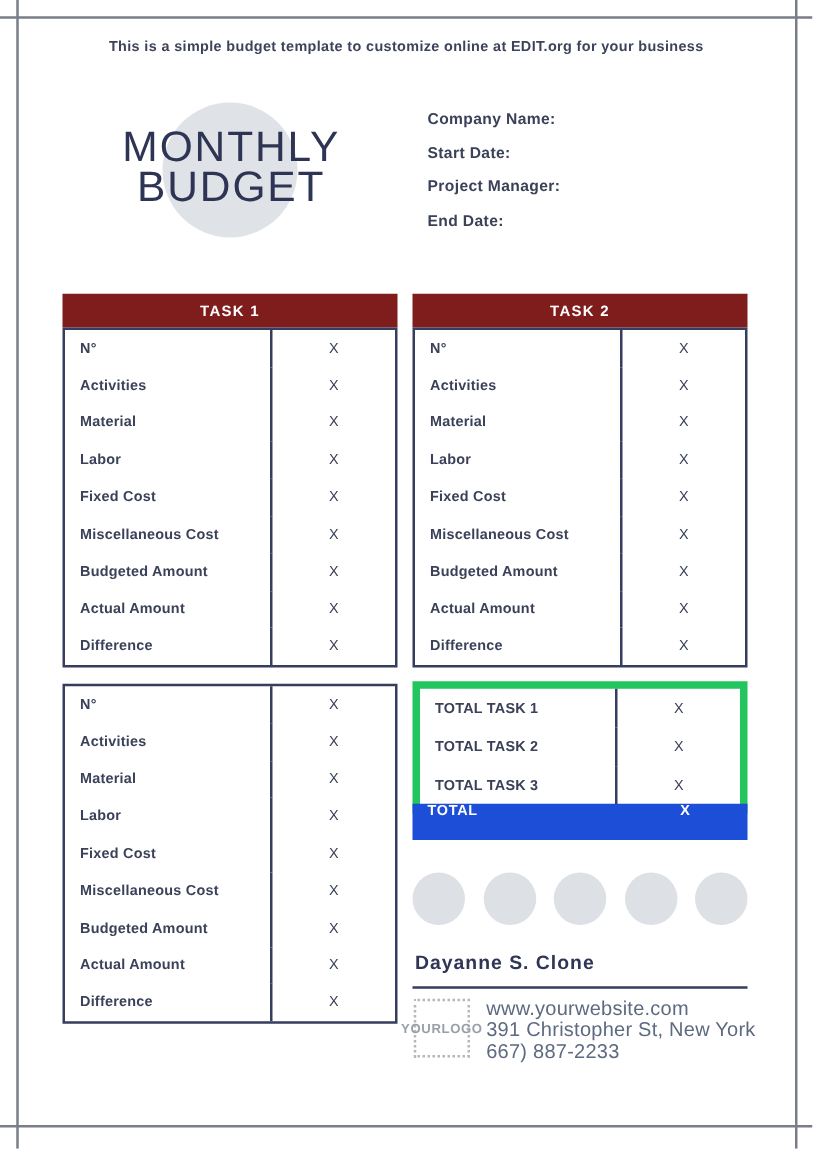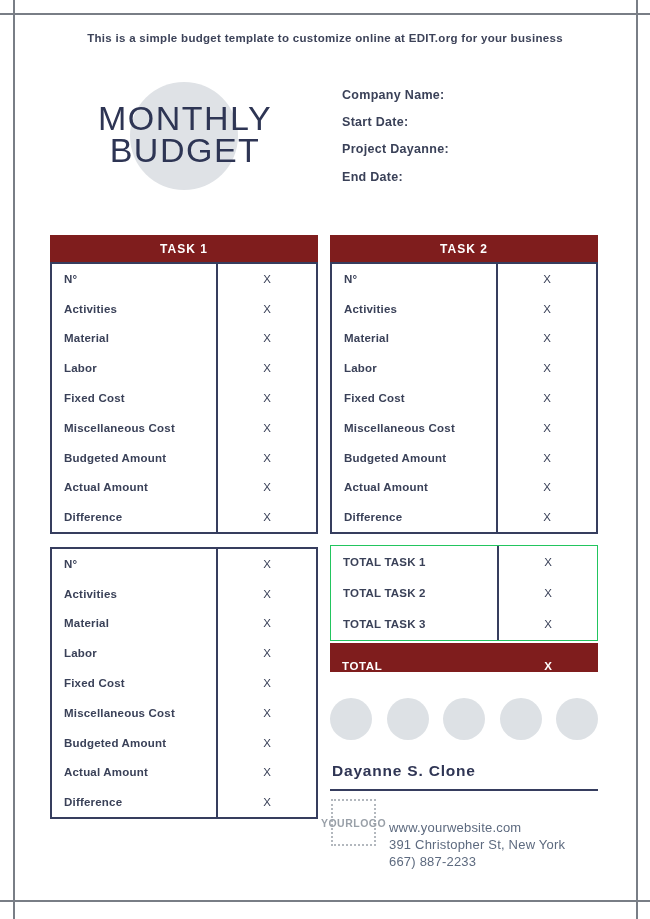--- a/index.html
+++ b/index.html
@@ -40,24 +40,24 @@
   .task-body { border:2px solid #363d5e; }
   .task-row { display:flex; height:29.8px; align-items:stretch; }
   .task-row .label { flex:1; display:flex; align-items:center; padding-left:12px;
                      font-size:11.5px; font-weight:700; color:#3a4158; letter-spacing:.2px; }
   .task-row .value { width:100px; border-left:2px solid #363d5e; display:flex;
                      align-items:center; justify-content:center; font-size:11.5px;
                      color:#3a4158; }
 
   
   .totals-box { position:absolute; left:330px; top:545px; width:268px;
-                border:1px solid #22c55e; }
+                border:6px solid #22c55e; }
   .totals-box .task-row { height:31.2px; }
   .total-bar { position:absolute; left:330px; top:643px; width:268px; height:29px;
-               background:#7f1d1d; display:flex; align-items:flex-end; }
+               background:#1d4ed8; display:flex; align-items:flex-start; }
   .total-bar .label { flex:1; padding-left:12px; color:#ffffff; font-weight:700;
                       font-size:11.5px; letter-spacing:.6px; }
   .total-bar .value { width:100px; text-align:center; color:#ffffff; font-size:11.5px;
                       font-weight:700; }
 
   
   .circles { position:absolute; left:330px; top:698px; width:268px; display:flex;
              justify-content:space-between; }
   .circle { width:42px; height:42px; border-radius:50%; background:#dde1e5; }
 
@@ -65,22 +65,22 @@
   .signature-name { position:absolute; left:332px; top:762px; font-size:15.5px;
                     font-weight:700; color:#2f3554; letter-spacing:.8px; }
   .signature-line { position:absolute; left:330px; top:789px; width:268px; height:2px;
                     background:#363d5e; }
 
   
   .logo-box { position:absolute; left:331px; top:799px; width:45px; height:47px;
               border:2px dotted #b3b8be; display:flex; flex-direction:row;
               align-items:center; justify-content:center; font-size:10.5px;
               font-weight:700; color:#99a0a8; line-height:12px; letter-spacing:.5px; }
-  .contact { position:absolute; left:389px; top:799px; font-size:13px; color:#5d6a7f;
-             line-height:17px; letter-spacing:.2px;margin-top:20px; }
+  .contact { position:absolute; left:389px; top:799px; font-size:16px; color:#5d6a7f;
+             line-height:17px; letter-spacing:.2px; }
 </style>
 </head>
 <body>
 
 <div class="page">
 
   <div class="frame-h frame-top"></div>
   <div class="frame-h frame-bottom"></div>
   <div class="frame-v frame-left"></div>
   <div class="frame-v frame-right"></div>
@@ -91,21 +91,21 @@
     <div class="title-circle"></div>
     <div class="title-text">
       <div>MONTHLY</div>
       <div>BUDGET</div>
     </div>
   </div>
 
   <div class="info-fields">
     <div class="info-field">Company Name:</div>
     <div class="info-field">Start Date:</div>
-    <div class="info-field">Project Dayanne:</div>
+    <div class="info-field">Project Manager:</div>
     <div class="info-field">End Date:</div>
   </div>
 
   <div class="task-table t1">
     <div class="task-header">TASK 1</div>
     <div class="task-body">
       <div class="task-row">
           <span class="label">N°</span>
           <span class="value">X</span>
         </div>

